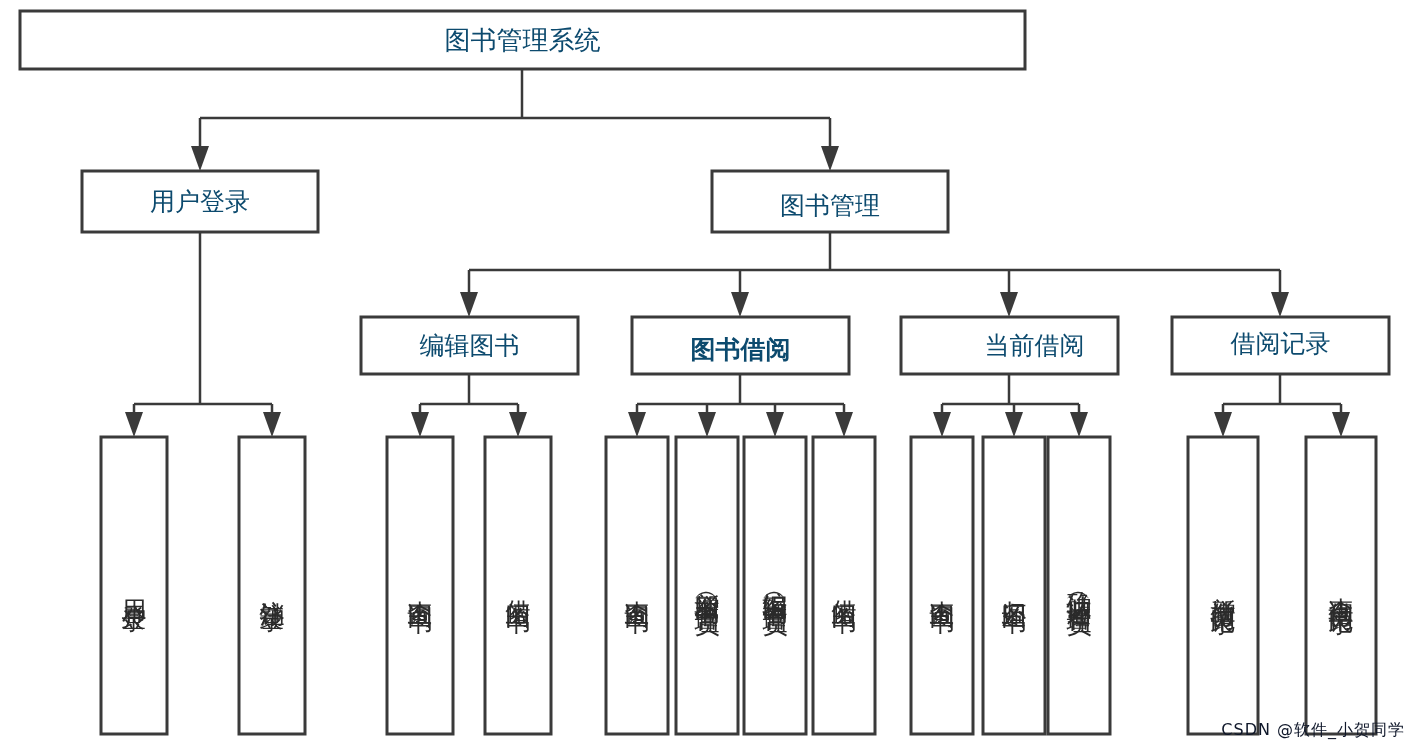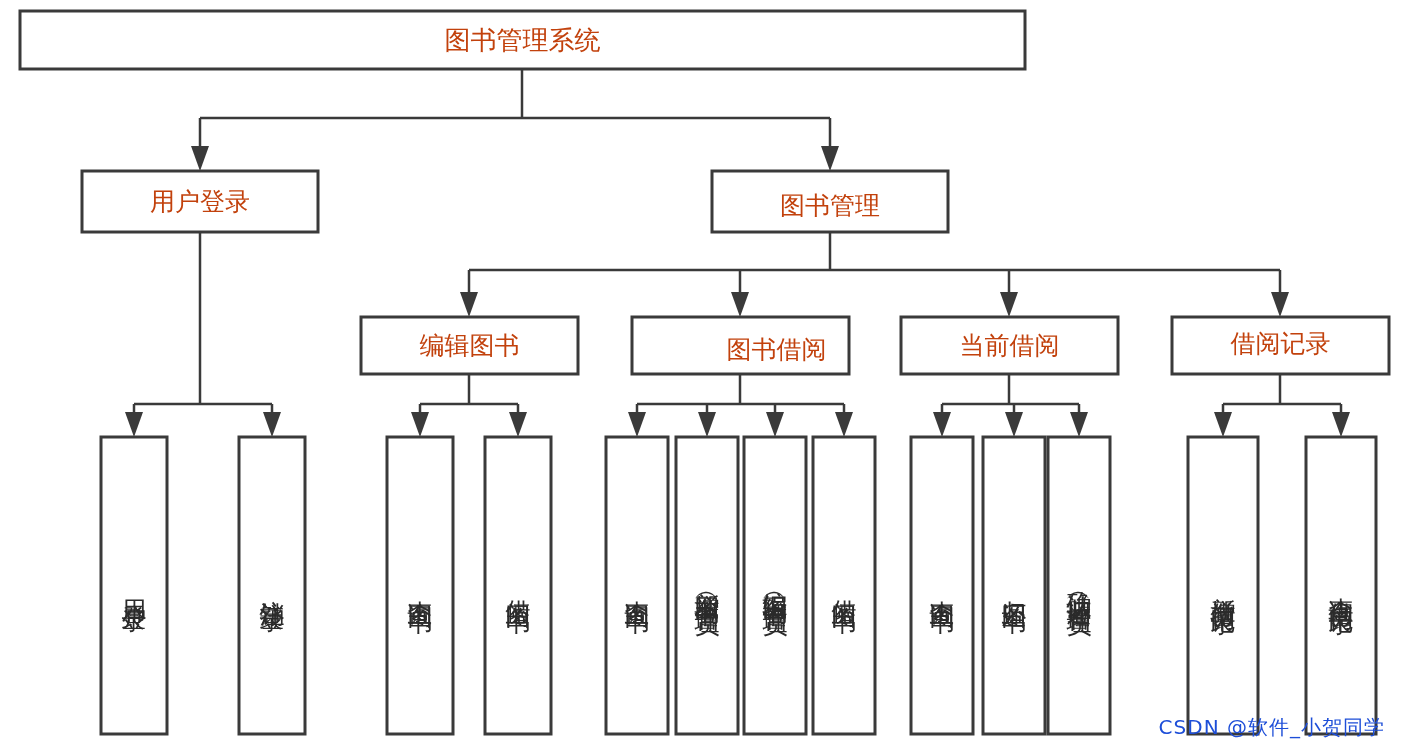--- a/index.html
+++ b/index.html
@@ -48,34 +48,34 @@
     white-space: nowrap;
     pointer-events: none;
   }
   .htext-wrap {
     position: absolute;
     display: flex;
     align-items: center;
     justify-content: center;
     font-family: "DejaVu Sans", "Liberation Sans", sans-serif;
     font-size: 25px;
-    color: #c2410c;
+    color: #0c4a6e;
     white-space: nowrap;
     pointer-events: none;
   }
   .title-text {
     font-size: 26px;
   }
   #watermark {
     position: absolute;
-    right: 20px;
+    right: 0;
     bottom: 6px;
     font-family: "DejaVu Sans", "Liberation Sans", sans-serif;
-    font-size: 20px;
-    color: #1d4ed8;
+    font-size: 16px;
+    color: #0f172a;
     letter-spacing: 1px;
     pointer-events: none;
     user-select: none;
   }
 </style>
 </head>
 <body>
 
 <svg id="diagram" viewBox="0 0 1405 747" xmlns="http://www.w3.org/2000/svg">
 
@@ -180,22 +180,22 @@
     <polygon class="arrow-head" points="1341,437 1332,412 1350,412"></polygon>
   </g>
 </svg>
 
 <div class="htext-wrap title-text" style="left:20px; top:11px; width:1005px; height:58px;">图书管理系统</div>
 
 <div class="htext-wrap" style="left:82px; top:171px; width:236px; height:61px;">用户登录</div>
 <div class="htext-wrap" style="left:712px; top:171px; width:236px; height:68px;">图书管理</div>
 
 <div class="htext-wrap" style="left:361px; top:317px; width:217px; height:57px;">编辑图书</div>
-<div class="htext-wrap" style="left:668px; top:317px; width:217px; height:64px;">图书借阅</div>
-<div class="htext-wrap" style="left:901px; top:317px; width:217px; height:57px;">当前借阅</div>
+<div class="htext-wrap" style="left:632px; top:317px; width:217px; height:64px;font-weight:bold;">图书借阅</div>
+<div class="htext-wrap" style="left:901px; top:317px; width:217px; height:57px;padding-left:25px;">当前借阅</div>
 <div class="htext-wrap" style="left:1172px; top:317px; width:217px; height:53px;">借阅记录</div>
 
 <div class="vtext-wrap" style="left:101px; top:437px; width:66px; height:297px;">用户登录</div>
 <div class="vtext-wrap" style="left:239px; top:437px; width:66px; height:297px;">注销登录</div>
 
 <div class="vtext-wrap" style="left:387px; top:437px; width:66px; height:297px;">查询图书</div>
 <div class="vtext-wrap" style="left:485px; top:437px; width:66px; height:297px;">借阅图书</div>
 
 <div class="vtext-wrap" style="left:606px; top:437px; width:62px; height:297px;">查询图书</div>
 <div class="vtext-wrap" style="left:676px; top:437px; width:62px; height:297px;">新增图书（管理员）</div>

